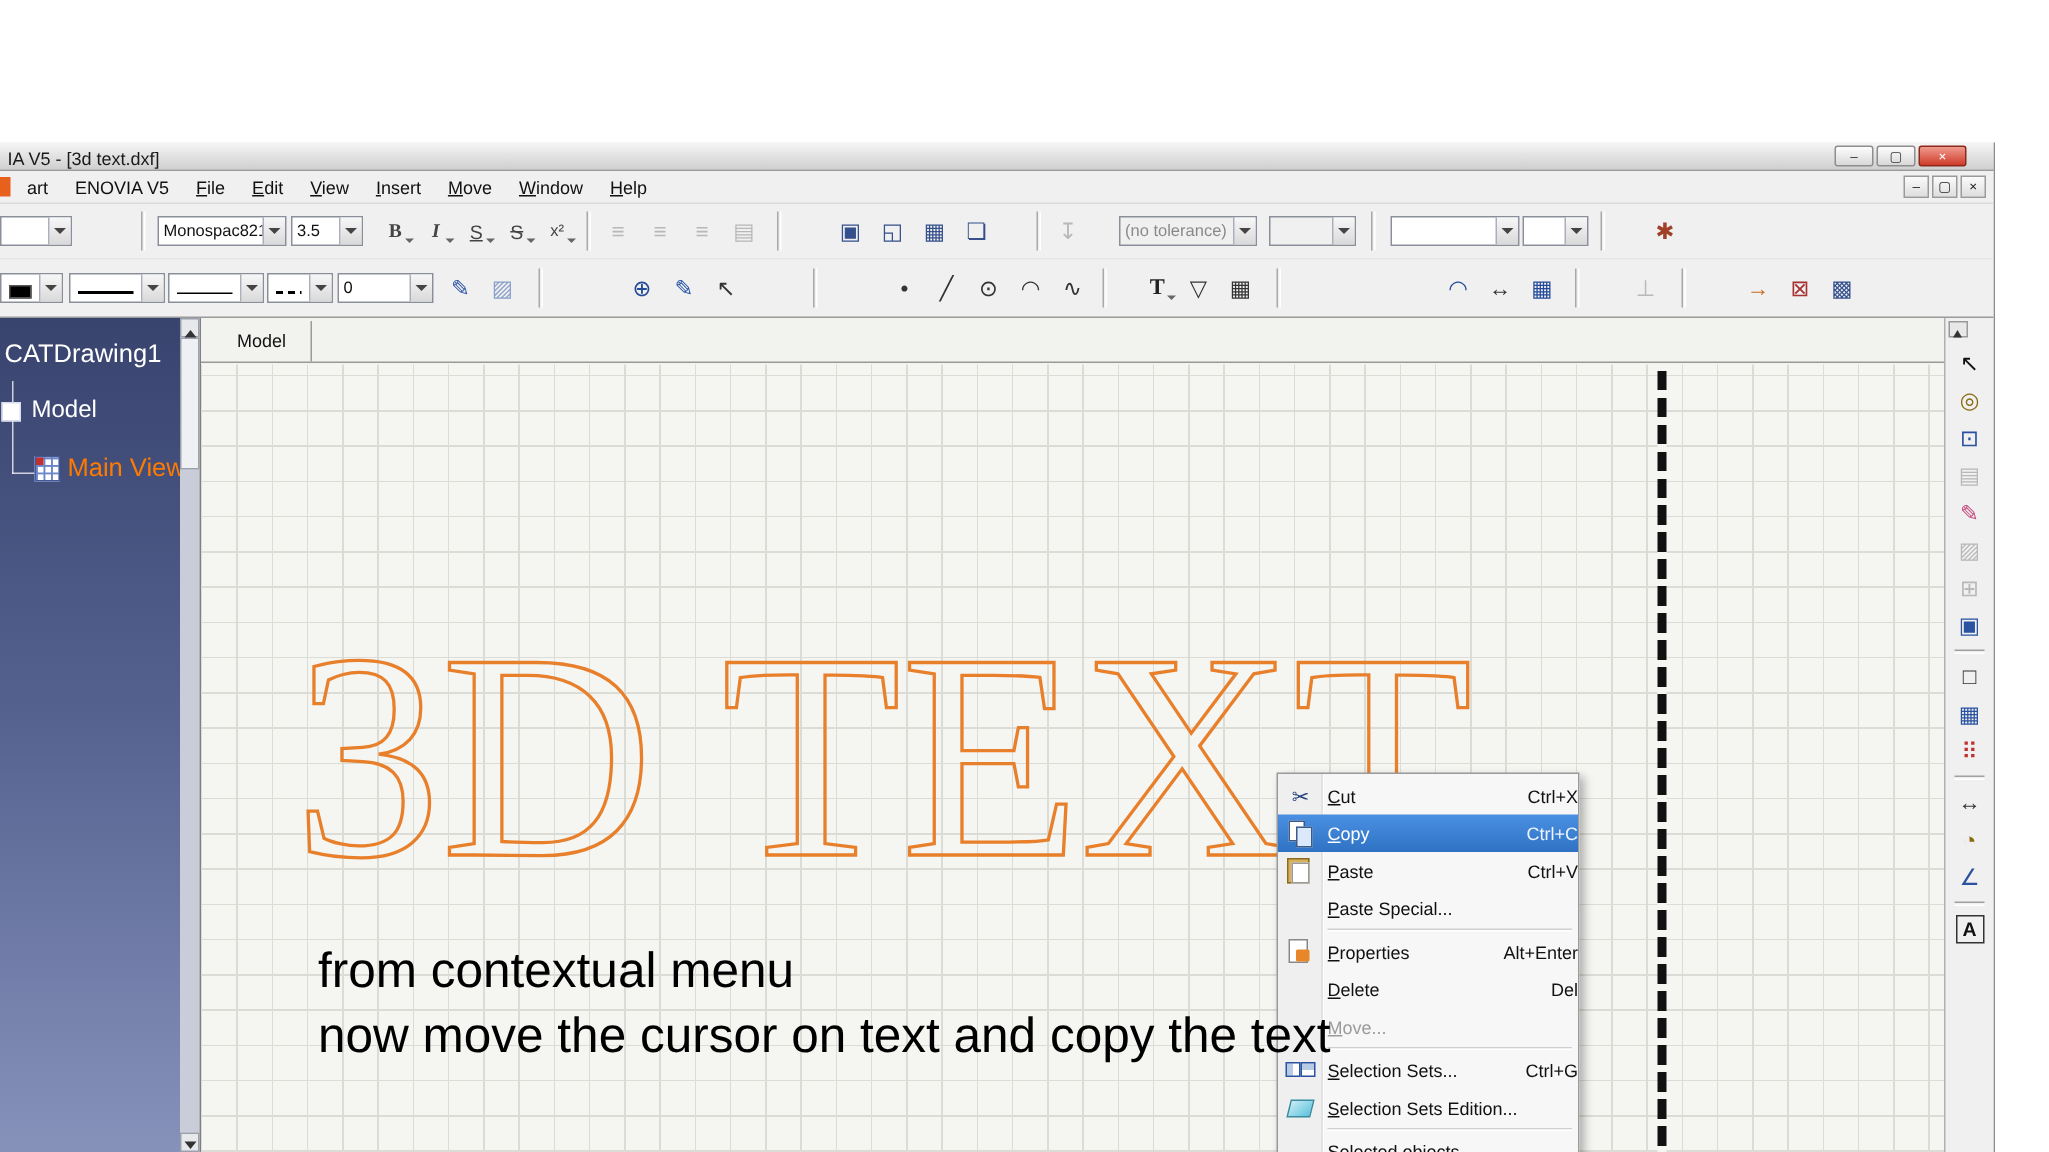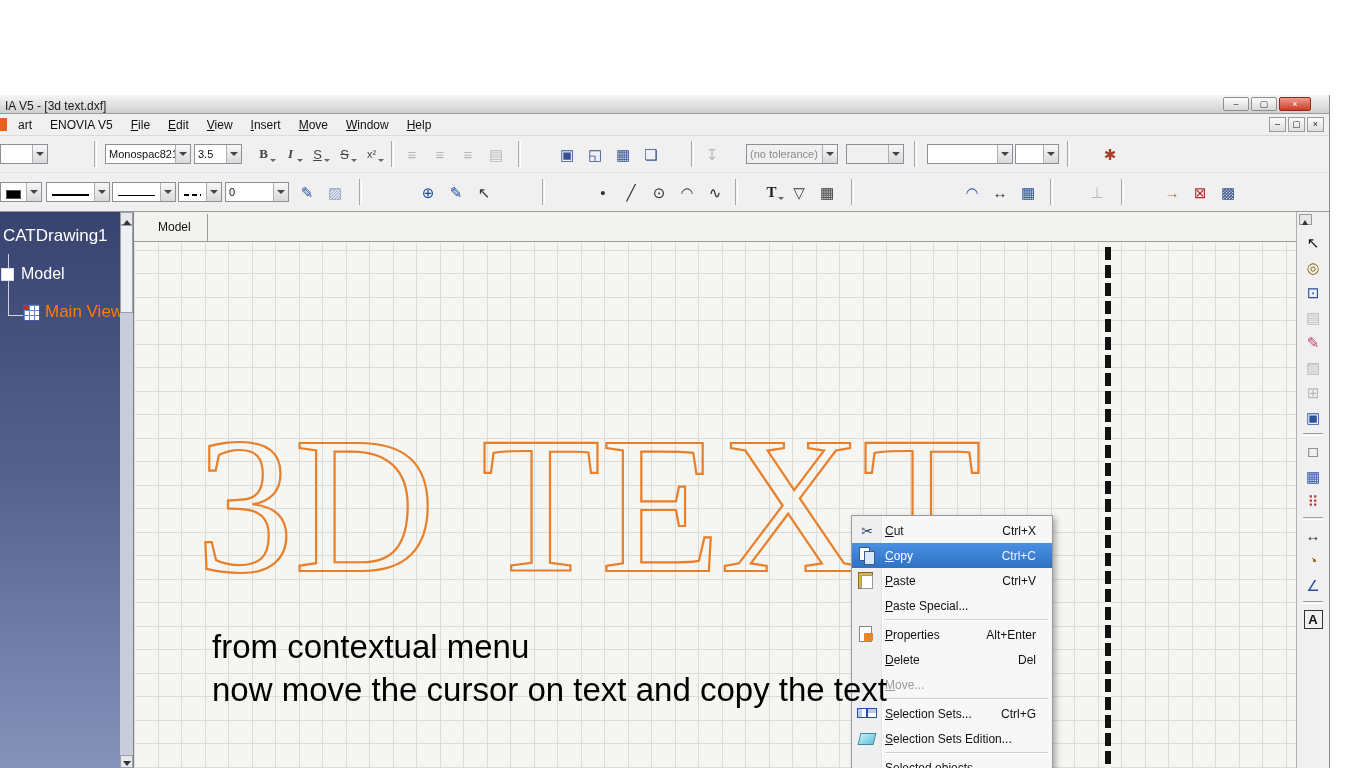--- a/index.html
+++ b/index.html
@@ -123,21 +123,21 @@
   #context-menu{position:absolute;left:851px;top:515px;width:202px;height:270px;z-index:40;
                 border:1px solid #9a9a9a;box-shadow:3px 3px 6px rgba(0,0,0,.3);padding:2px 0;
                 background:linear-gradient(90deg,#efefef 0 29px,#e2e2e2 29px 30px,#ffffff 30px 31px,#f7f7f7 31px)}
   .mi{height:25px;display:flex;align-items:center;padding:0 0 0 3px;font-size:12px;color:#111;position:relative}
   .mi.hl{background:linear-gradient(#4a90e2,#2f72c4);color:#fff}
   .mi.dis .mi-label{color:#9b9b9b}
   .mi-ico{width:24px;height:19px;margin-right:6px;flex:none;position:relative;
           display:flex;align-items:center;justify-content:center}
   .mi-label{flex:1;white-space:nowrap;overflow:hidden}
   .mi-label::first-letter{text-decoration:underline}
-  .mi-key{padding-right:16px;white-space:nowrap}
+  .mi-key{white-space:nowrap}
   .mi.hl .mi-key{color:#eef4ff}
   .mi-sep{height:4px;position:relative}
   .mi-sep::after{content:"";position:absolute;left:33px;right:4px;top:1px;
                  border-top:1px solid #d0d0d0;border-bottom:1px solid #fff}
   .icon-cut .g{font-size:14px;color:#26437c}
   .icon-copy::before{content:"";position:absolute;left:4px;top:1px;width:9px;height:12px;background:#fff;border:1px solid #3a5a8c}
   .icon-copy::after{content:"";position:absolute;left:9px;top:5px;width:9px;height:12px;background:#dce9fb;border:1px solid #3a5a8c}
   .icon-paste::before{content:"";position:absolute;left:3px;top:1px;width:13px;height:15px;background:#d8b25a;border:1px solid #8a6a20}
   .icon-paste::after{content:"";position:absolute;left:6px;top:4px;width:10px;height:12px;background:#fff;border:1px solid #999}
   .icon-props::before{content:"";position:absolute;left:4px;top:1px;width:11px;height:14px;background:#fff;border:1px solid #888}

